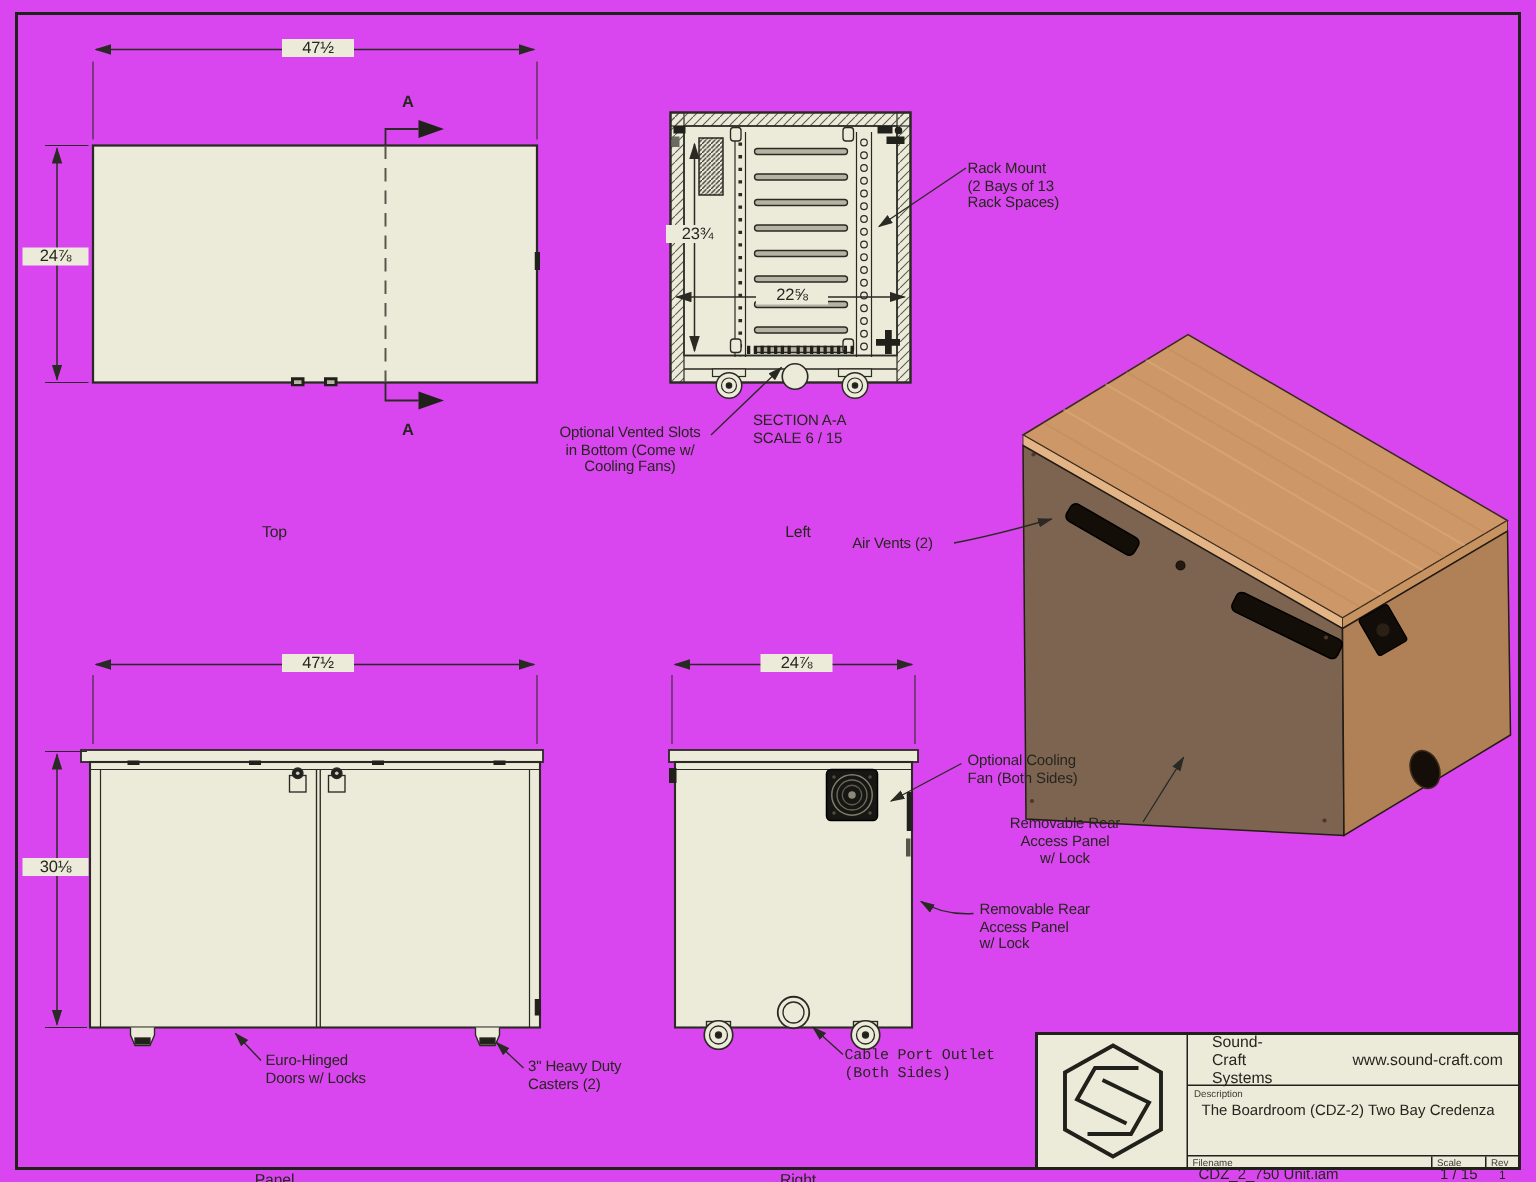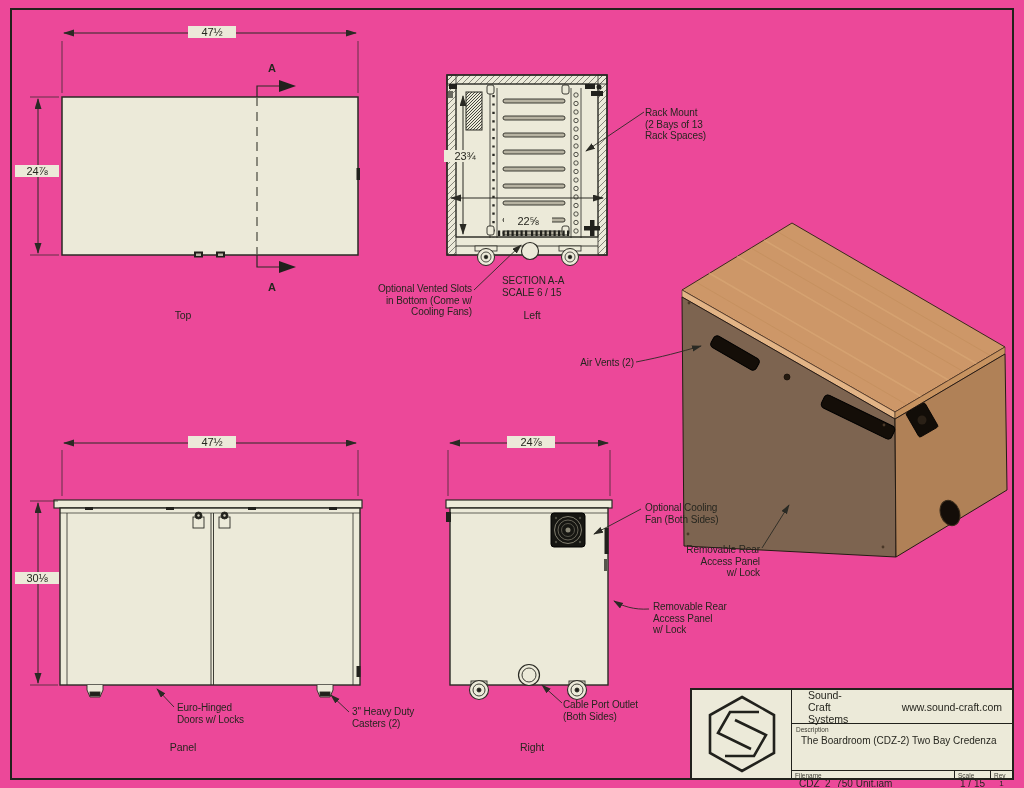--- a/index.html
+++ b/index.html
@@ -1,23 +1,23 @@
 <!DOCTYPE html>
 <html><head>
 <meta charset="utf-8">
 <style>
   html,body{margin:0;padding:0;background:#ecead9;}
-  #page{position:relative;width:1024px;height:788px;background:#ec4899;overflow:hidden;
+  #page{position:relative;width:1024px;height:788px;background:#d946ef;overflow:hidden;
         font-family:"Liberation Sans","DejaVu Sans",sans-serif;color:#26261f;}
   #border{position:absolute;left:10px;top:8px;right:10px;bottom:8px;border:2px solid #21211c;}
   #art{position:absolute;left:0;top:0;}
   .t{position:absolute;font-size:10px;line-height:11.5px;white-space:pre-line;color:#26261f;letter-spacing:-0.1px;}
   .dim{font-size:11px;line-height:12px;background:#ecead9;text-align:center;padding:0 2px;}
-  .lbl{font-size:10.5px;}
-  .ra{text-align:right;}
+  .lbl{font-size:10.5px;margin-top:40px;}
+  .ra{text-align:center;}
   .ctr{text-align:center;}
   .seclet{font-size:11px;font-weight:bold;}
   
   #tblock{position:absolute;left:690px;top:688px;width:324px;height:92px;border:2px solid #21211c;
           box-sizing:border-box;display:flex;background:#ecead9;}
   #logocell{width:100px;border-right:1.5px solid #21211c;box-sizing:border-box;display:flex;align-items:center;justify-content:center;}
   #infocell{flex:1;display:flex;flex-direction:column;}
   .tb-row1{height:34px;border-bottom:1.5px solid #21211c;box-sizing:border-box;display:flex;align-items:center;}
   .tb-company{font-size:10.5px;padding-left:16px;flex:1;}
   .tb-site{font-size:10.5px;padding-right:10px;margin-left:40px;}
@@ -286,41 +286,41 @@
     </g>
   </svg>
 
   <div class="t dim" style="left:188px;top:26px;width:44px;">47½</div>
   <div class="t dim" style="left:15px;top:165px;width:40px;">24⅞</div>
   <div class="t seclet ctr" style="left:262px;top:63px;width:20px;">A</div>
   <div class="t seclet ctr" style="left:262px;top:282px;width:20px;">A</div>
   <div class="t lbl ctr" style="left:163px;top:310px;width:40px;">Top</div>
 
   <div class="t dim" style="left:444px;top:150px;width:38px;">23¾</div>
-  <div class="t dim" style="left:504px;top:191px;width:44px;margin-top:24px;">22⅝</div>
+  <div class="t dim" style="left:504px;top:191px;width:44px;">22⅝</div>
   <div class="t" style="left:502px;top:275px;">SECTION A-A</div>
   <div class="t" style="left:502px;top:287px;">SCALE 6 / 15</div>
   <div class="t lbl ctr" style="left:512px;top:310px;width:40px;">Left</div>
 
   <div class="t" style="left:645px;top:107px;">Rack Mount
 (2 Bays of 13
 Rack Spaces)</div>
   <div class="t ra" style="left:368px;top:283px;width:104px;">Optional Vented Slots
 in Bottom (Come w/
 Cooling Fans)</div>
   <div class="t ra" style="left:556px;top:357px;width:78px;">Air Vents (2)</div>
   <div class="t" style="left:645px;top:502px;">Optional Cooling
 Fan (Both Sides)</div>
   <div class="t ra" style="left:660px;top:544px;width:100px;">Removable Rear
 Access Panel
 w/ Lock</div>
   <div class="t" style="left:653px;top:601px;">Removable Rear
 Access Panel
 w/ Lock</div>
-  <div class="t" style="left:563px;top:699px;">Cable Port Outlet
+  <div class="t" style="left:563px;top:699px;font-family:Liberation Mono, monospace;">Cable Port Outlet
 (Both Sides)</div>
 
   <div class="t dim" style="left:188px;top:436px;width:44px;">47½</div>
   <div class="t dim" style="left:15px;top:572px;width:40px;">30⅛</div>
   <div class="t" style="left:177px;top:702px;">Euro-Hinged
 Doors w/ Locks</div>
   <div class="t" style="left:352px;top:706px;">3" Heavy Duty
 Casters (2)</div>
   <div class="t lbl ctr" style="left:163px;top:742px;width:40px;">Panel</div>
 

